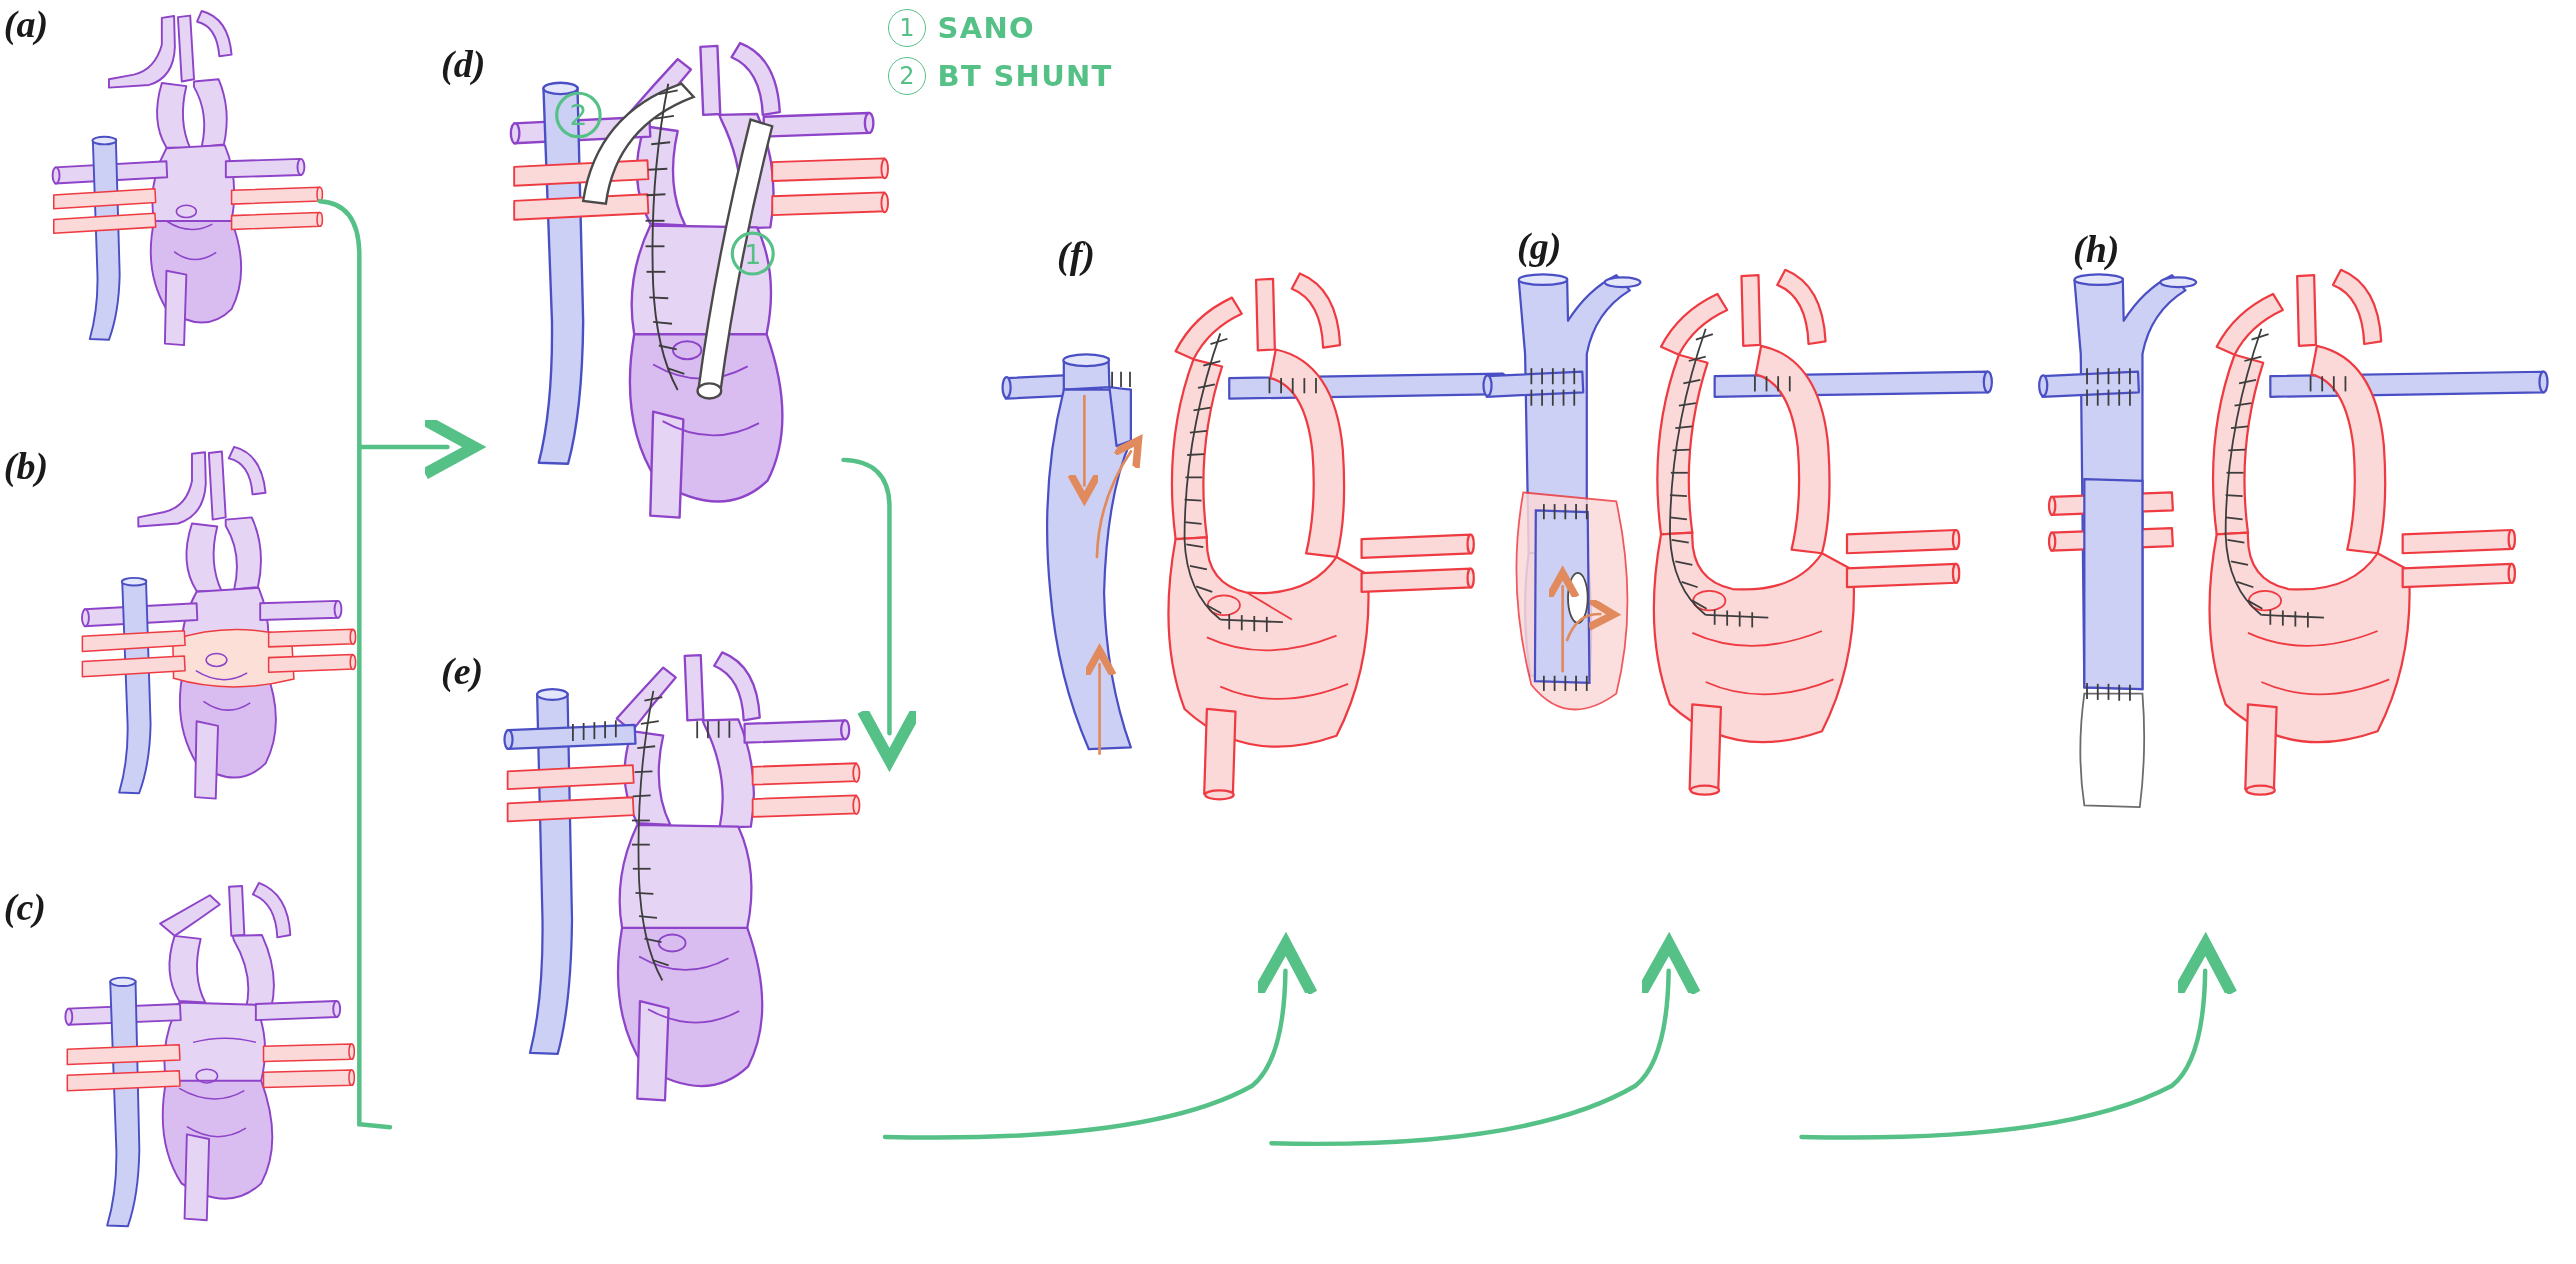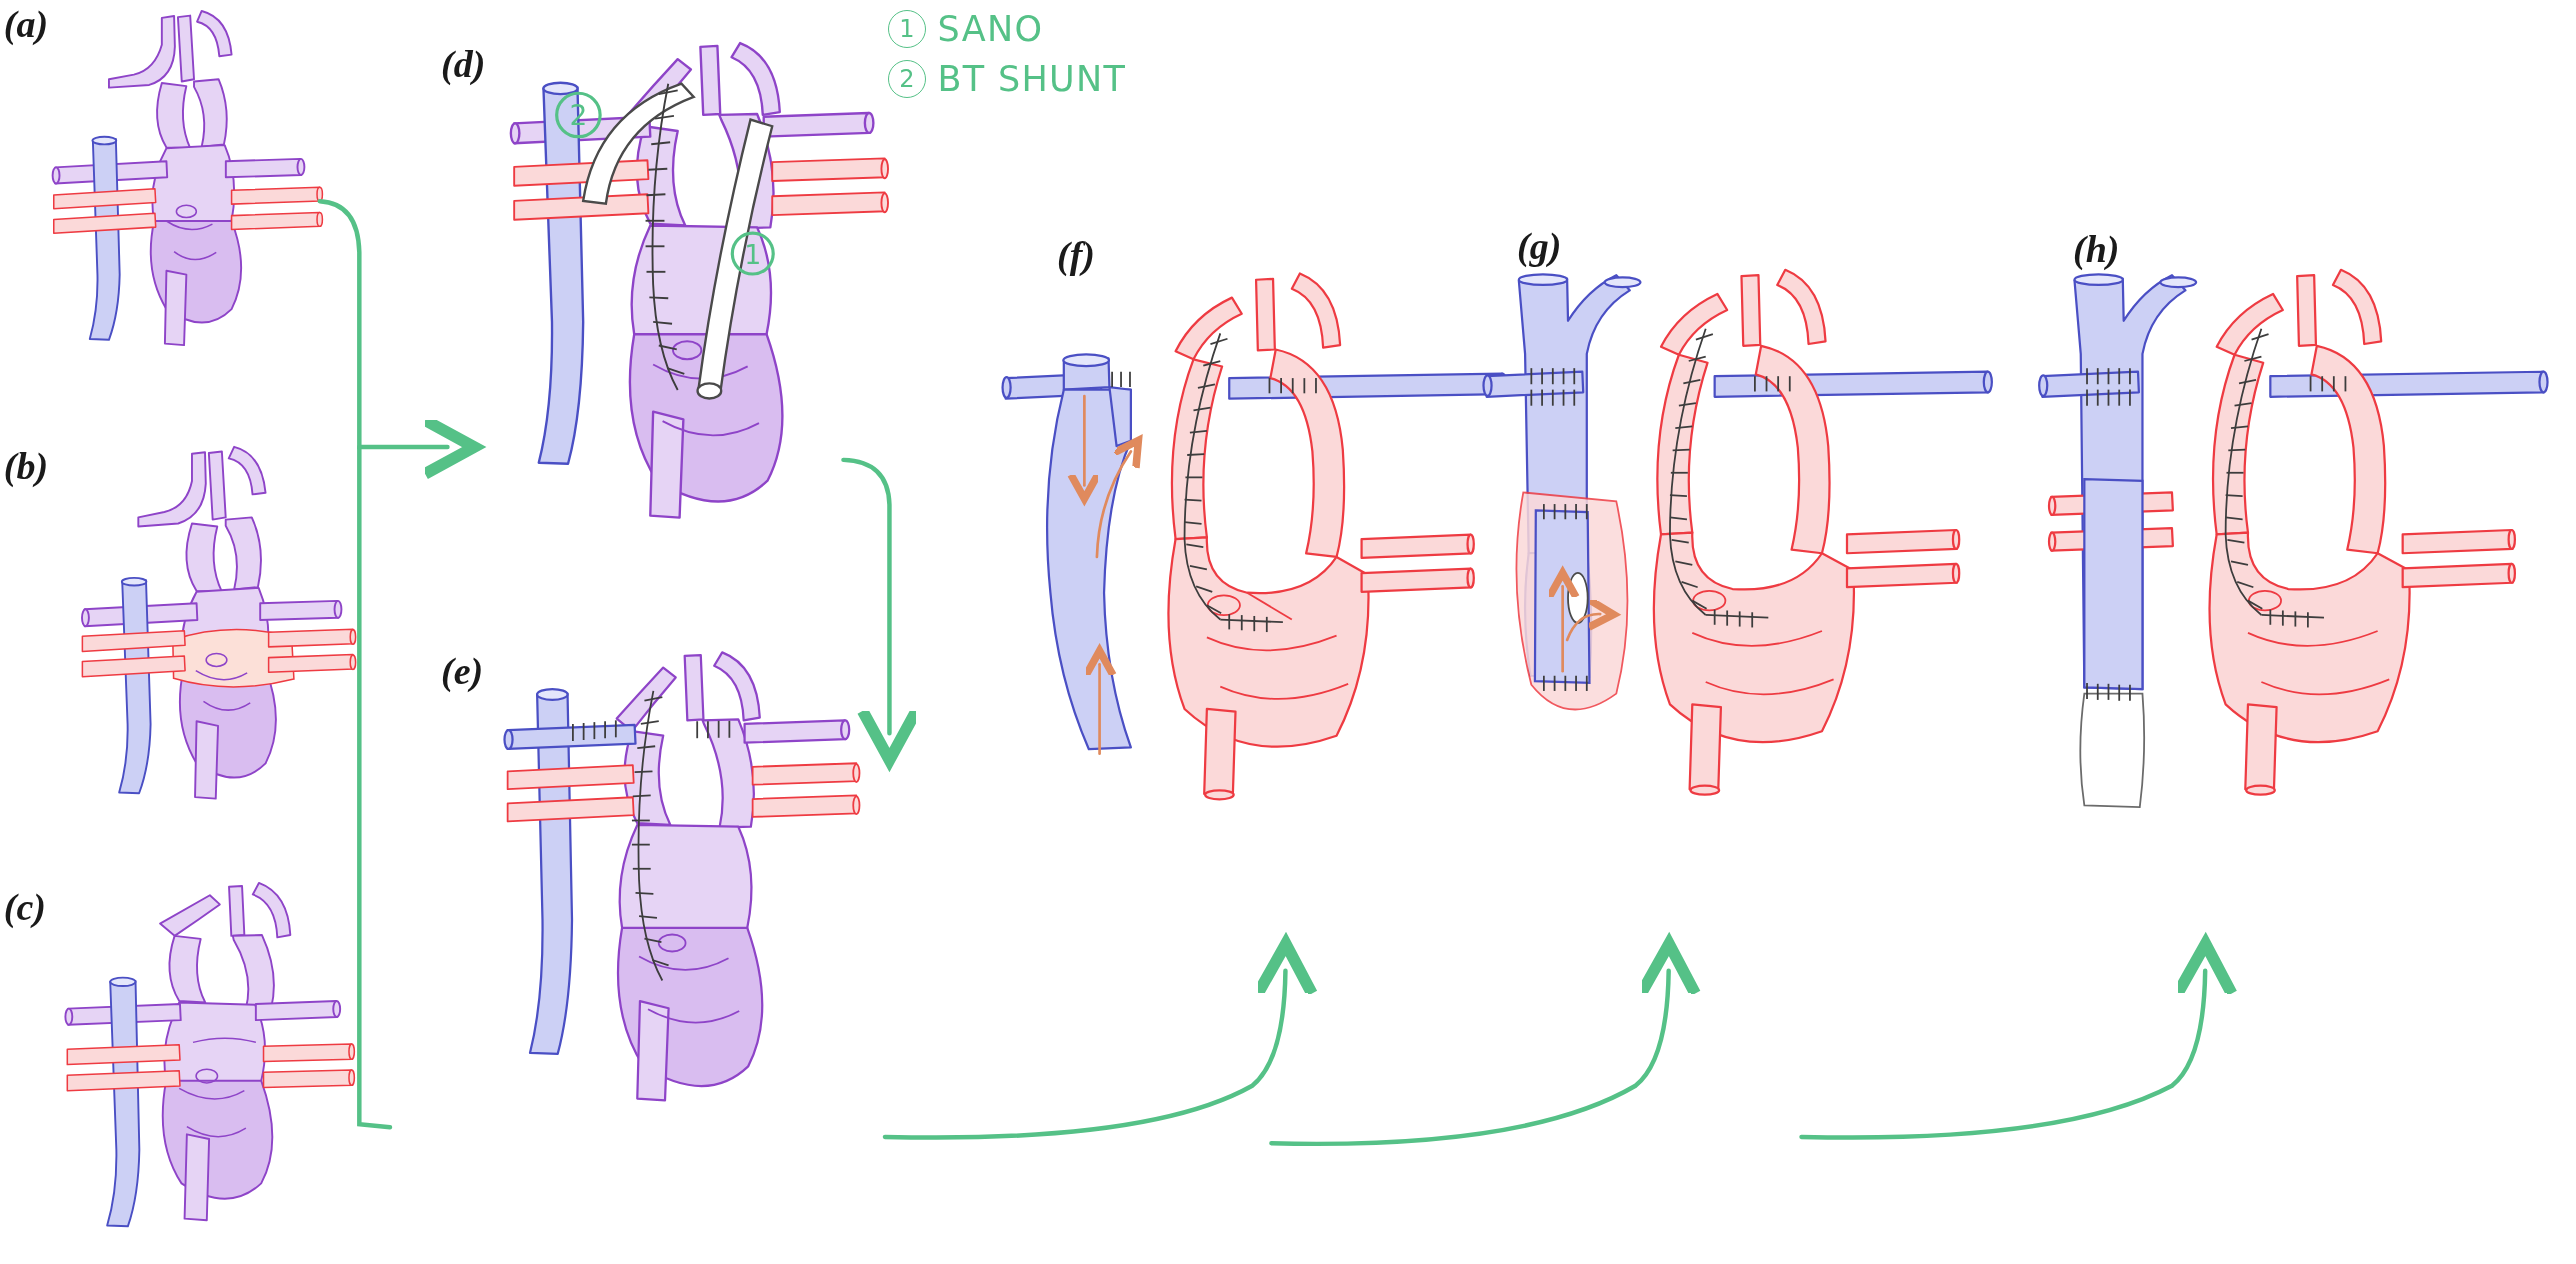--- a/index.html
+++ b/index.html
@@ -23,21 +23,21 @@
     font-family:"DejaVu Sans", sans-serif;
     color:#55c187;
     white-space:nowrap;
   }
   .legend-row{display:flex;align-items:center;gap:11.5px;margin-bottom:10.2px;}
   .legend-num{
     width:36px;height:36px;border:1.9px solid #55c187;border-radius:50%;
     display:flex;align-items:center;justify-content:center;
     font-size:24px;line-height:1;
   }
-  .legend-text{font-size:35px;letter-spacing:1.3px;}
+  .legend-text{font-size:29px;letter-spacing:1.3px;font-weight:bold;}
 </style>
 </head>
 <body>
 
 <div id="stage">
 
   <div class="panel-label" style="left:3.8px;top:5.1px;">(a)</div>
   <div class="panel-label" style="left:3.8px;top:447px;">(b)</div>
   <div class="panel-label" style="left:3.8px;top:888px;">(c)</div>
   <div class="panel-label" style="left:441px;top:45px;">(d)</div>

